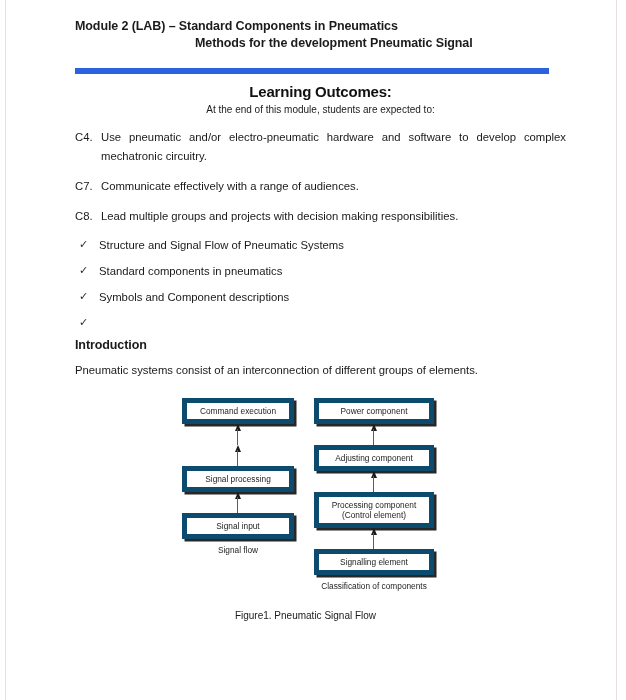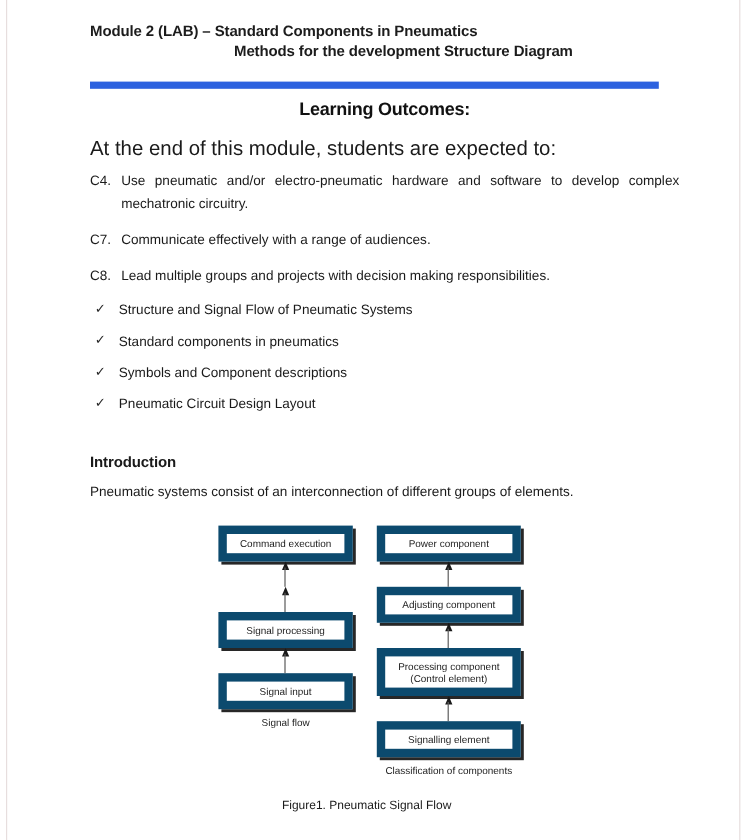--- a/index.html
+++ b/index.html
@@ -60,23 +60,24 @@
   
   .section-head {
     font-size: 15px;
     font-weight: bold;
     margin-top: 9px;
     letter-spacing: -0.2px;
     color: #111;
     text-align: center;
   }
   .lead {
-    font-size: 17px;
-    margin-top: 16px;
+    font-size: 10px;
+    margin-top: 2px;
     line-height: 15px;
+    text-align: center;
   }
   .outcome {
     display: flex;
     font-size: 11.3px;
     margin-top: 11px;
     line-height: 19px;
   }
   .outcome .oc-code {
     width: 26px;
     flex: 0 0 26px;
@@ -142,21 +143,21 @@
     width: 112px;
     display: flex;
     flex-direction: column;
     align-items: center;
   }
   .fig-col.right { width: 120px; }
 
   .fbox {
     width: 100%;
     min-height: 24px;
-    border: 7px solid #0c4a6e;
+    border: 5px solid #0c4a6e;
     background: #ffffff;
     box-shadow: 2.5px 2.5px 0 0 #272727;
     display: flex;
     align-items: center;
     justify-content: center;
     text-align: center;
     font-size: 8.3px;
     line-height: 10px;
     color: #1d1d1d;
     padding: 3px 2px;
@@ -205,21 +206,21 @@
 </head>
 <body>
 
 <div class="page-edge left"></div>
 <div class="page-edge right"></div>
 
 <div class="page">
 
   <div class="doc-title">
     <span>Module 2 (LAB) – Standard Components in Pneumatics</span>
-    <span class="line2">Methods for the development Structure Diagram</span>
+    <span class="line2">Methods for the development Pneumatic Signal</span>
   </div>
 
   <div class="blue-rule"></div>
 
   <div class="section-head">Learning Outcomes:</div>
 
   <div class="lead">At the end of this module, students are expected to:</div>
 
   <div class="outcome justify">
     <span class="oc-code">C4.</span>
@@ -243,21 +244,20 @@
     <li>
       <span class="tick">✓</span>
       <span>Standard components in pneumatics</span>
     </li>
     <li>
       <span class="tick">✓</span>
       <span>Symbols and Component descriptions</span>
     </li>
     <li>
       <span class="tick">✓</span>
-      <span>Pneumatic Circuit Design Layout</span>
     </li>
   </ul>
 
   <div class="intro-head">Introduction</div>
   <div class="intro-body">Pneumatic systems consist of an interconnection of different groups of elements.</div>
 
   <div class="figure">
     <div class="fig-cols">
 
       <div class="fig-col left">

